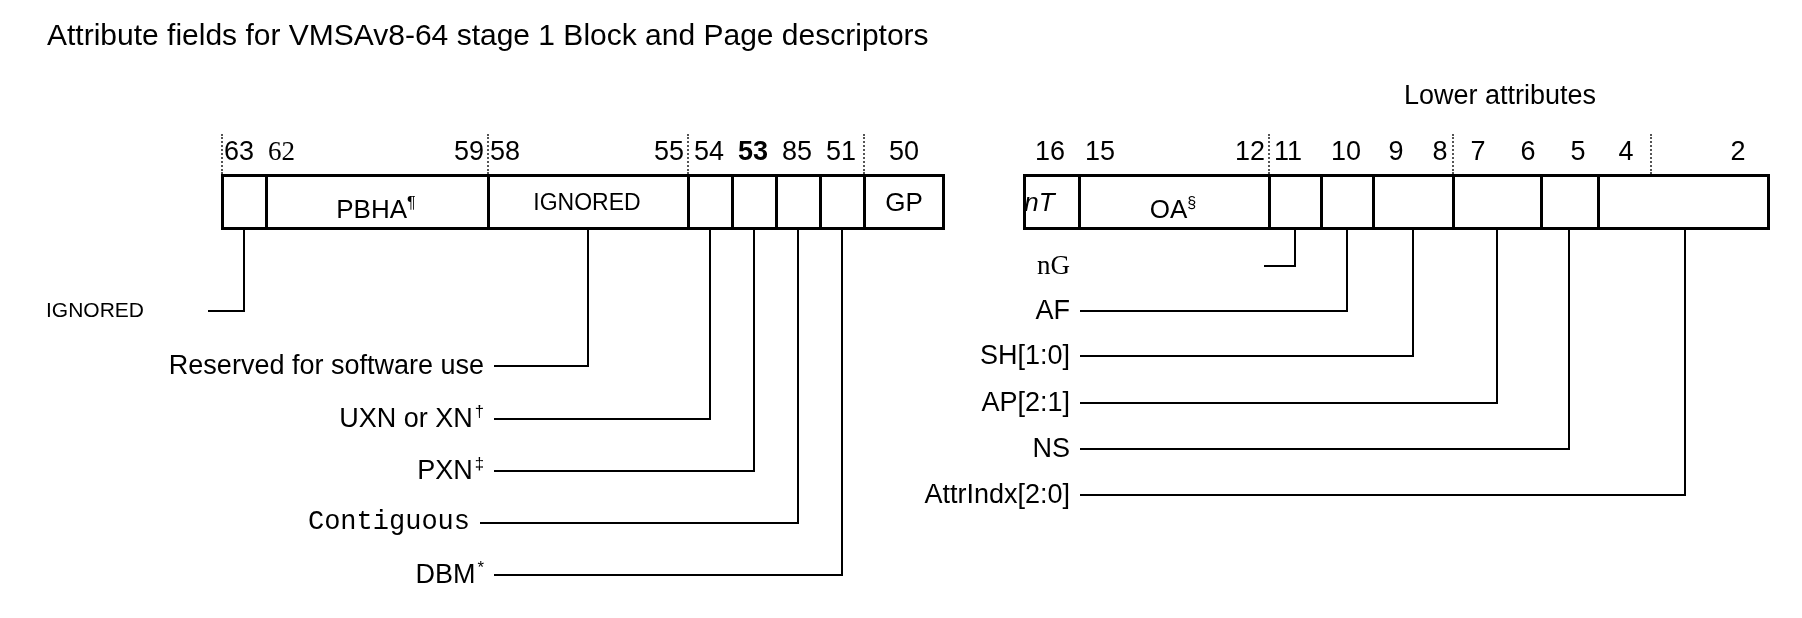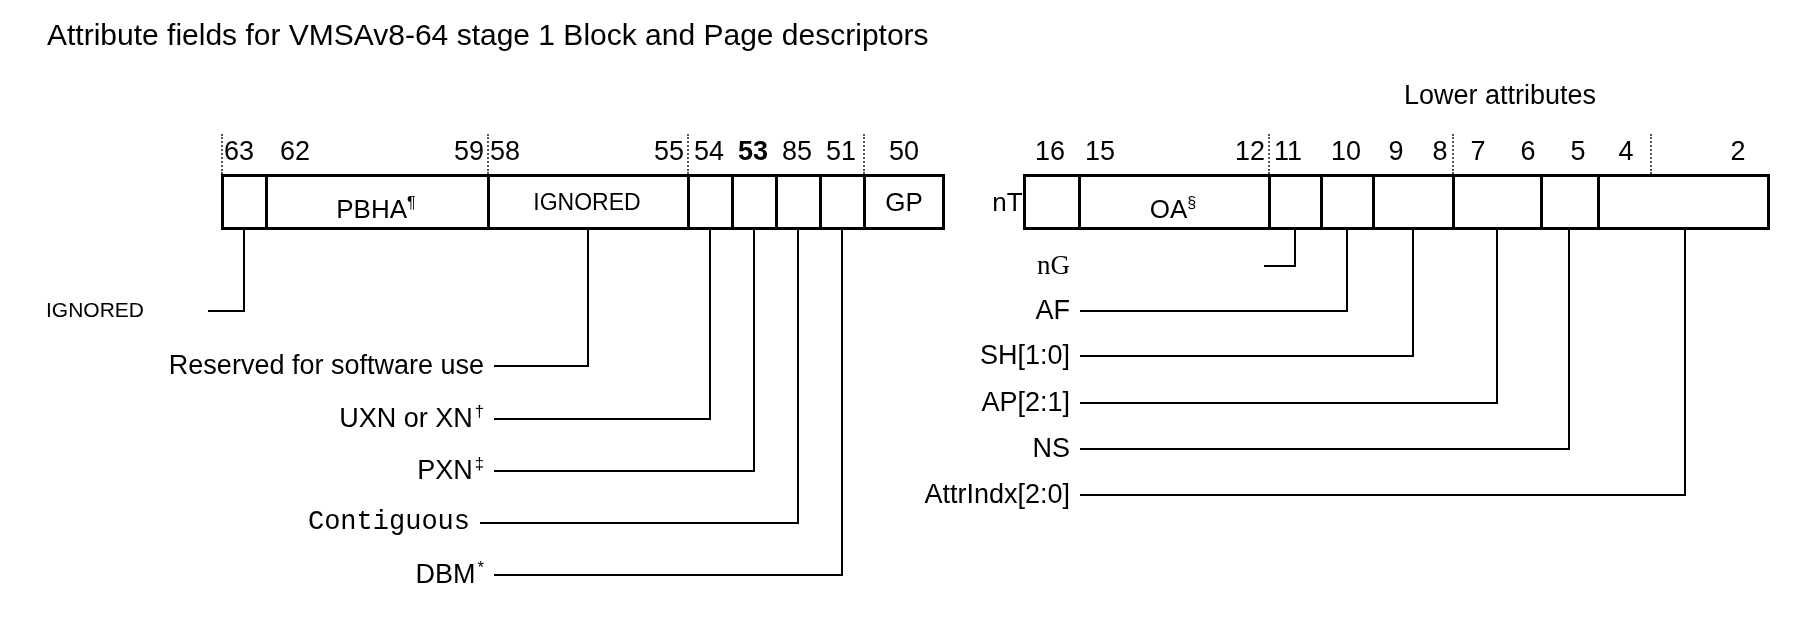--- a/index.html
+++ b/index.html
@@ -119,21 +119,21 @@
   <div class="abs fig-title">Attribute fields for VMSAv8-64 stage 1 Block and Page descriptors</div>
 
   <div class="abs section-title" id="lower-title">Lower attributes</div>
 
   <div class="abs tick" style="left:221px;"></div>
   <div class="abs tick" style="left:487px;"></div>
   <div class="abs tick" style="left:687px;"></div>
   <div class="abs tick" style="left:863px;"></div>
 
   <div class="abs bitnum left-align" style="left:224px;">63</div>
-  <div class="abs bitnum left-align" style="left:280px;">62</div>
+  <div class="abs bitnum left-align" style="left:268px;font-family:Liberation Serif, serif;">62</div>
   <div class="abs bitnum right-align" style="left:484px;">59</div>
   <div class="abs bitnum left-align" style="left:490px;">58</div>
   <div class="abs bitnum right-align" style="left:684px;">55</div>
   <div class="abs bitnum" style="left:709px;">54</div>
   <div class="abs bitnum" style="left:753px;font-weight:bold;">53</div>
   <div class="abs bitnum" style="left:797px;">85</div>
   <div class="abs bitnum" style="left:841px;">51</div>
   <div class="abs bitnum" style="left:904px;">50</div>
 
   <div class="abs regbox" style="left:221px; width:724px;"></div>
@@ -208,21 +208,21 @@
   <div class="abs regbox" style="left:1023px; width:747px;"></div>
 
   <div class="abs cellsep" style="left:1078px;"></div>
   <div class="abs cellsep" style="left:1268px;"></div>
   <div class="abs cellsep" style="left:1320px;"></div>
   <div class="abs cellsep" style="left:1372px;"></div>
   <div class="abs cellsep" style="left:1452px;"></div>
   <div class="abs cellsep" style="left:1540px;"></div>
   <div class="abs cellsep" style="left:1597px;"></div>
 
-  <div class="abs cell-label" style="left:991px; width:33px;">nT</div>
+  <div class="abs cell-label" style="left:1023px; width:33px;font-style:italic;">nT</div>
   <div class="abs cell-label" style="left:1078px; width:190px;">
     <span>OA</span><sup>§</sup>
   </div>
 
   <div class="abs lead-v" style="left:1294px; top:230px; height:35px;"></div>
   <div class="abs lead-h" style="left:1264px; top:265px; width:32px;"></div>
 
   <div class="abs lead-v" style="left:1346px; top:230px; height:80px;"></div>
   <div class="abs lead-h" style="left:1080px; top:310px; width:268px;"></div>
 

